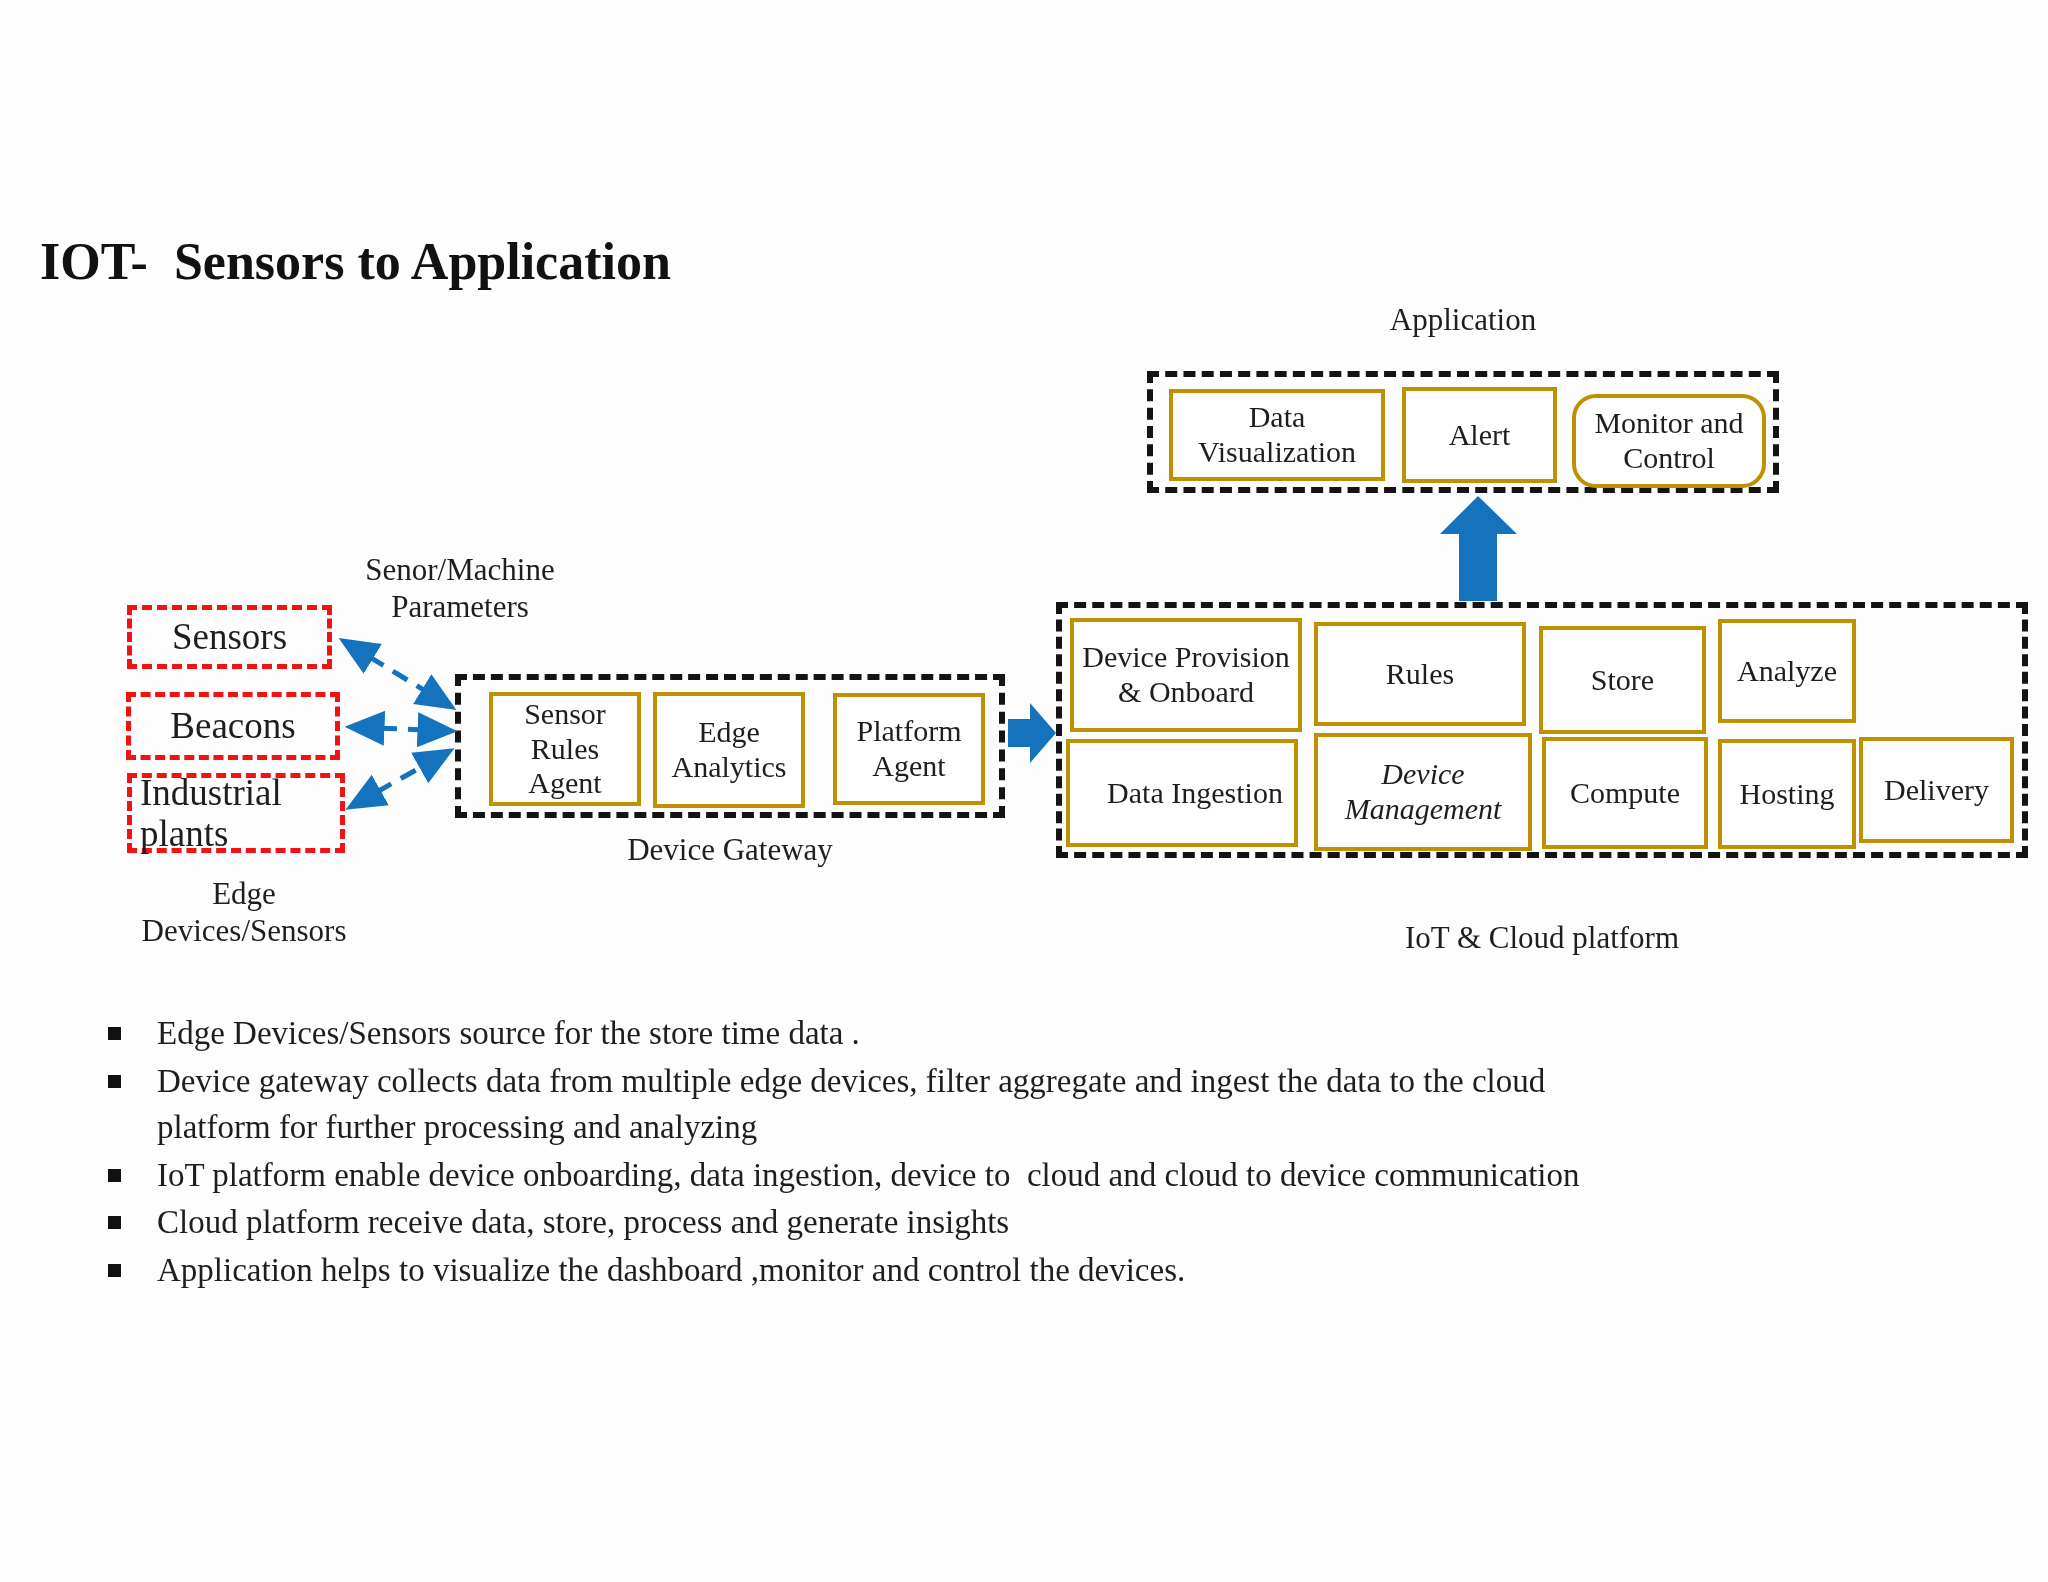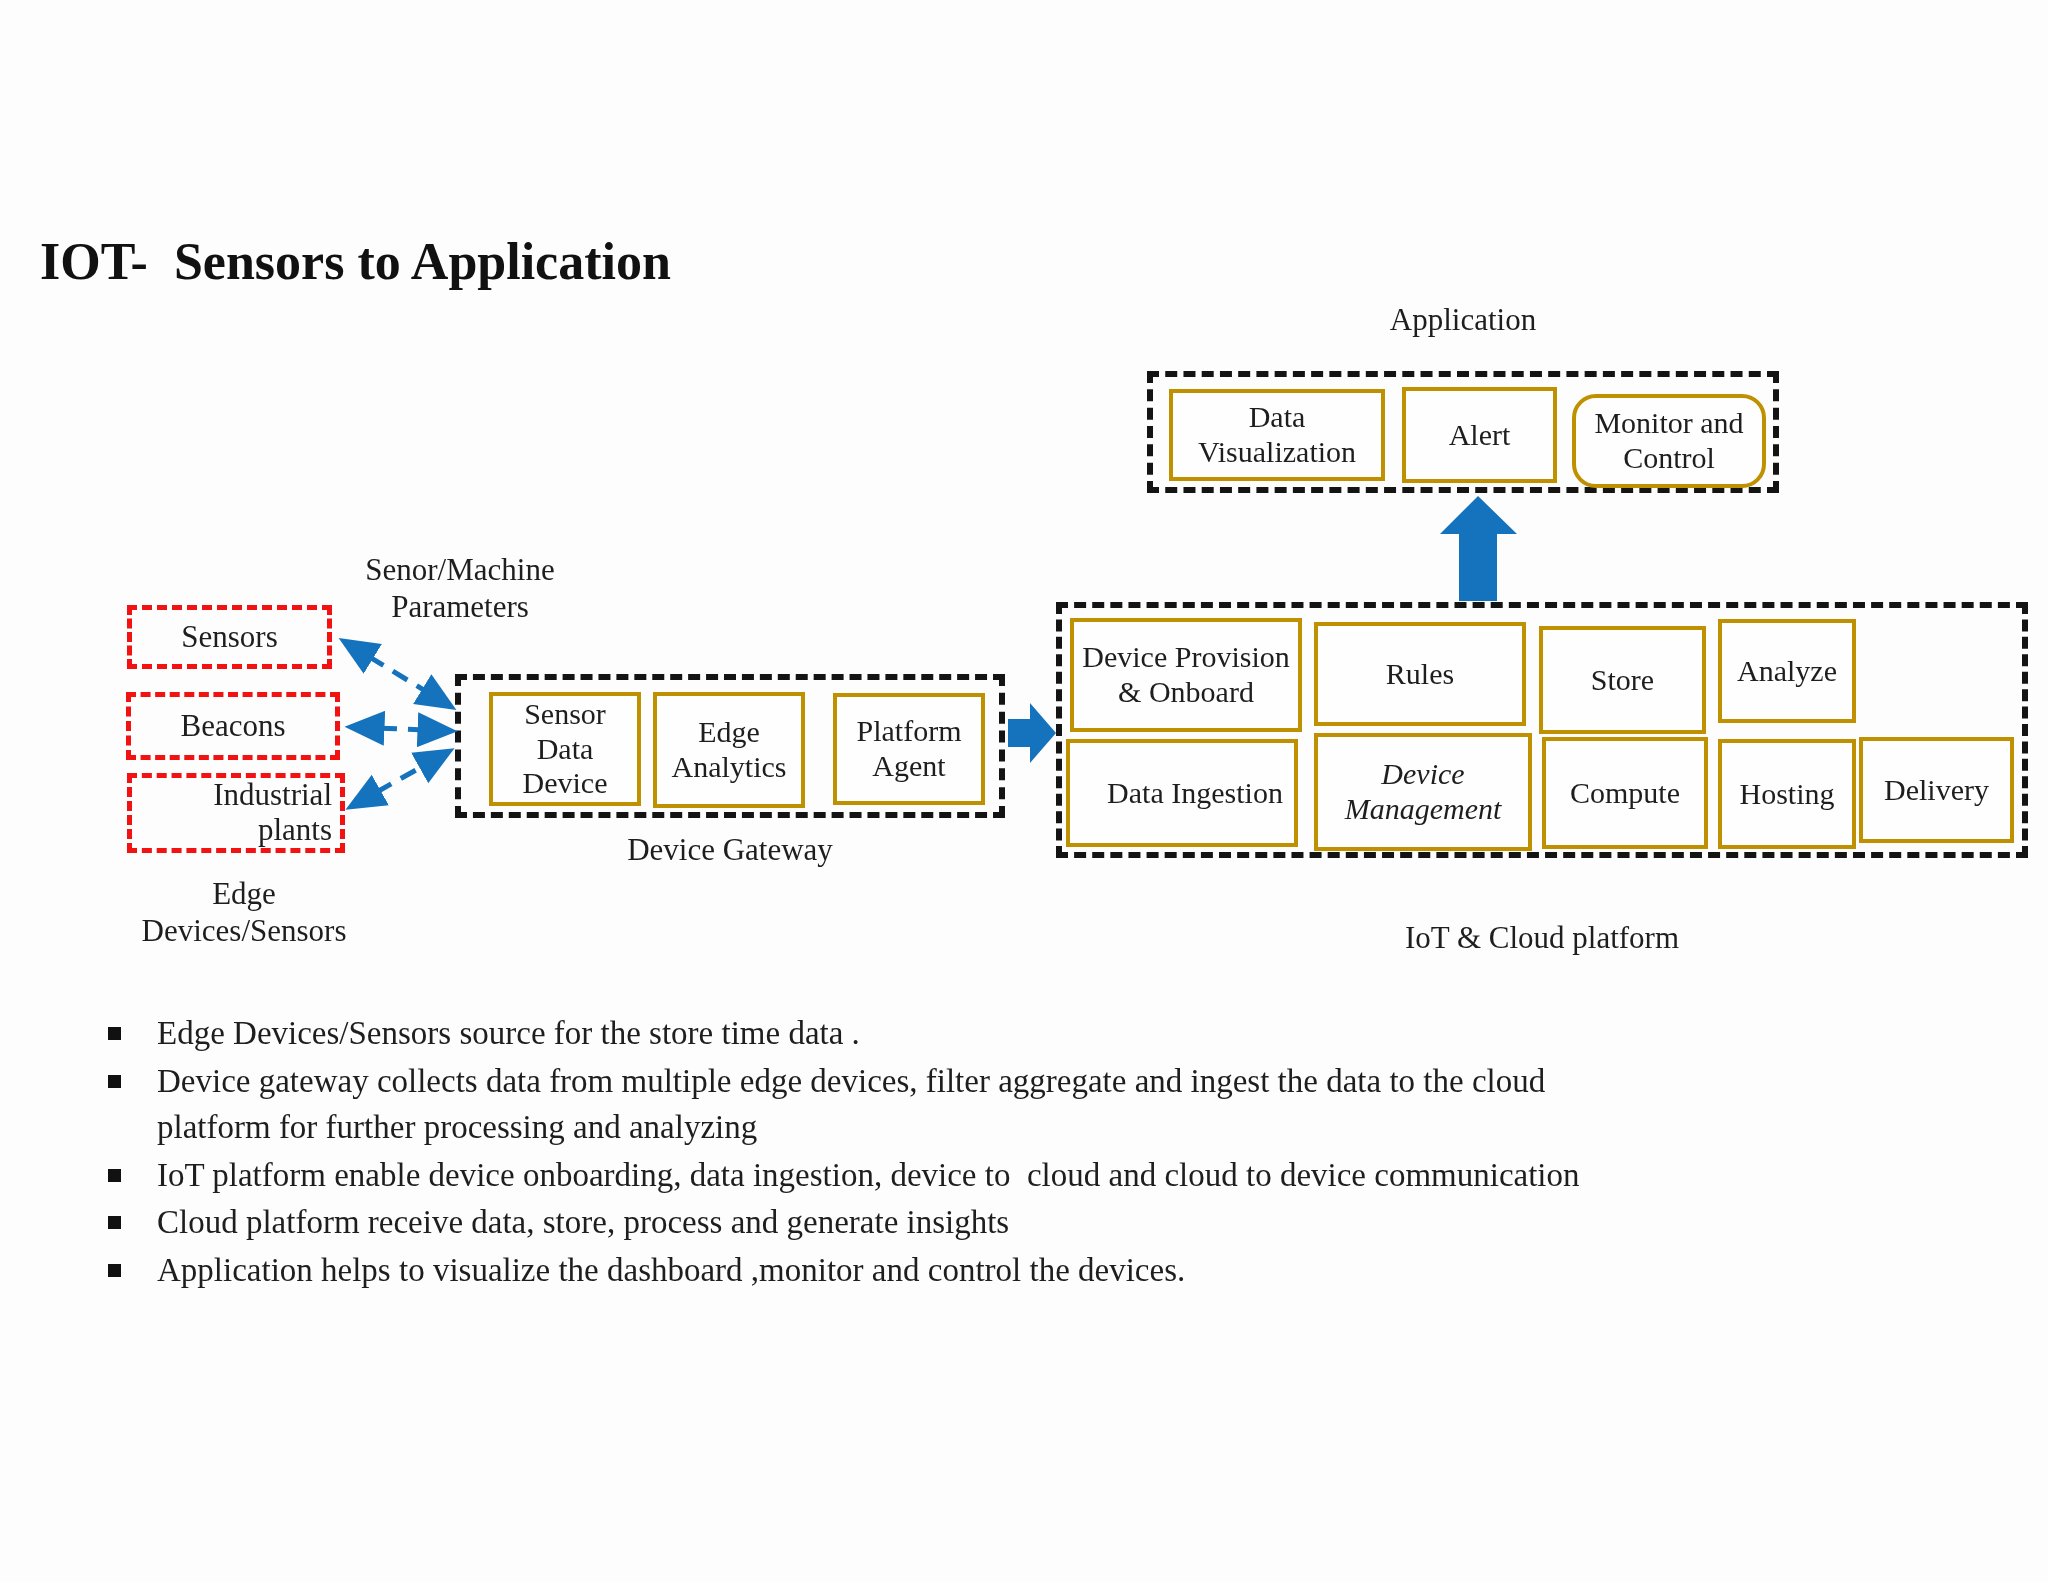--- a/index.html
+++ b/index.html
@@ -17,21 +17,21 @@
     white-space:pre-wrap;color:#111;
   }
 
   .caption{position:absolute;text-align:center;font-size:31px;line-height:1.18;color:var(--text);}
 
   
   .dash-box{position:absolute;border:6px dashed var(--dash);background:transparent;}
   .red-box{
     position:absolute;border:5px dashed var(--red);
     display:flex;align-items:center;justify-content:center;
-    text-align:right;font-size:31px;line-height:1.12;padding:2px 8px;
+    text-align:left;font-size:37px;line-height:1.12;padding:2px 8px;
   }
   .gold-box{
     position:absolute;border:4px solid var(--gold);background:#fefefe;
     display:flex;align-items:center;justify-content:center;
     text-align:center;font-size:30px;line-height:1.16;padding:2px 8px;
   }
 
   
   .bullets{position:absolute;left:100px;top:1010px;width:1870px;list-style:none;}
   .bullets li{display:flex;align-items:flex-start;margin-bottom:1px;}
@@ -60,21 +60,21 @@
     <div class="gold-box" style="left:419px;top:17px;width:194px;height:94px;border-radius:24px;">Monitor and Control</div>
   </div>
 
   <div class="caption" style="left:320px;top:552px;width:280px;">Senor/Machine Parameters</div>
   <div class="red-box" style="left:127px;top:605px;width:205px;height:64px;">Sensors</div>
   <div class="red-box" style="left:126px;top:692px;width:214px;height:68px;">Beacons</div>
   <div class="red-box" style="left:127px;top:773px;width:218px;height:80px;">Industrial plants</div>
   <div class="caption" style="left:113px;top:876px;width:262px;">Edge Devices/Sensors</div>
 
   <div class="dash-box" style="left:455px;top:674px;width:550px;height:144px;">
-    <div class="gold-box" style="left:28px;top:12px;width:152px;height:114px;">Sensor Data Device</div>
+    <div class="gold-box" style="left:28px;top:12px;width:152px;height:114px;">Sensor Rules Agent</div>
     <div class="gold-box" style="left:192px;top:12px;width:152px;height:116px;">Edge Analytics</div>
     <div class="gold-box" style="left:372px;top:13px;width:152px;height:112px;">Platform Agent</div>
   </div>
   <div class="caption" style="left:455px;top:832px;width:550px;">Device Gateway</div>
 
   <div class="dash-box" style="left:1056px;top:602px;width:972px;height:256px;">
     <div class="gold-box" style="left:8px;top:10px;width:232px;height:114px;">Device Provision &amp; Onboard</div>
     <div class="gold-box" style="left:252px;top:14px;width:212px;height:104px;">Rules</div>
     <div class="gold-box" style="left:477px;top:18px;width:167px;height:108px;">Store</div>
     <div class="gold-box" style="left:656px;top:11px;width:138px;height:104px;">Analyze</div>

